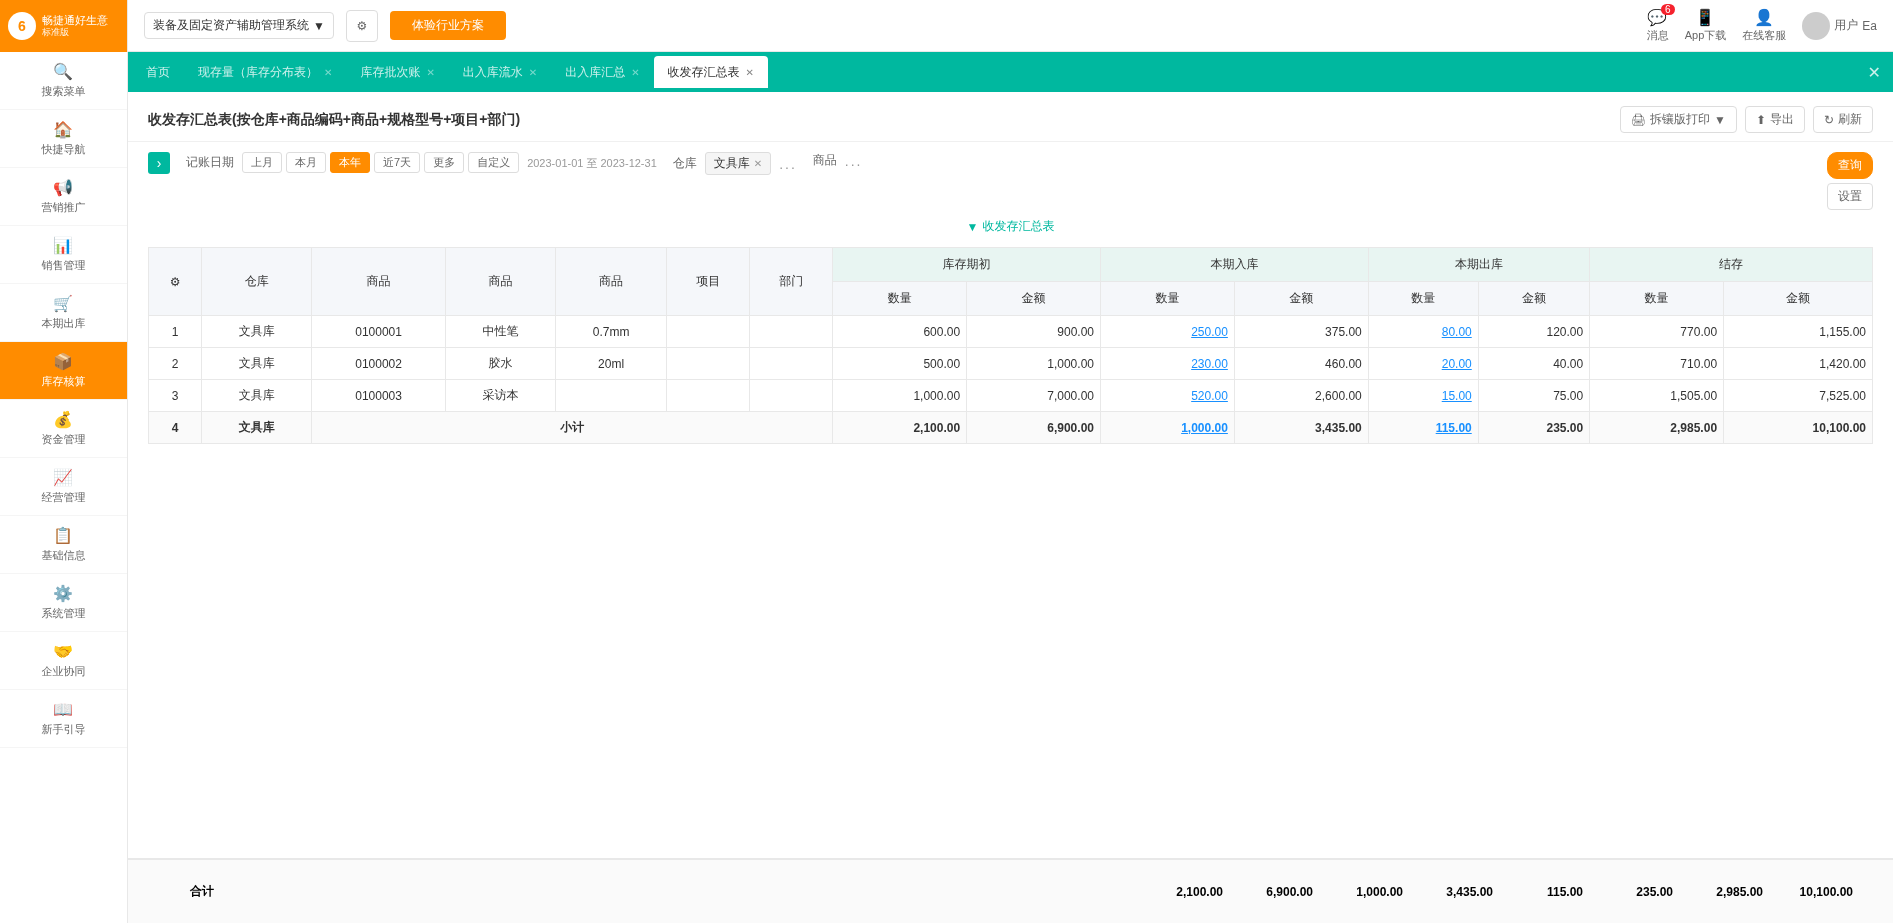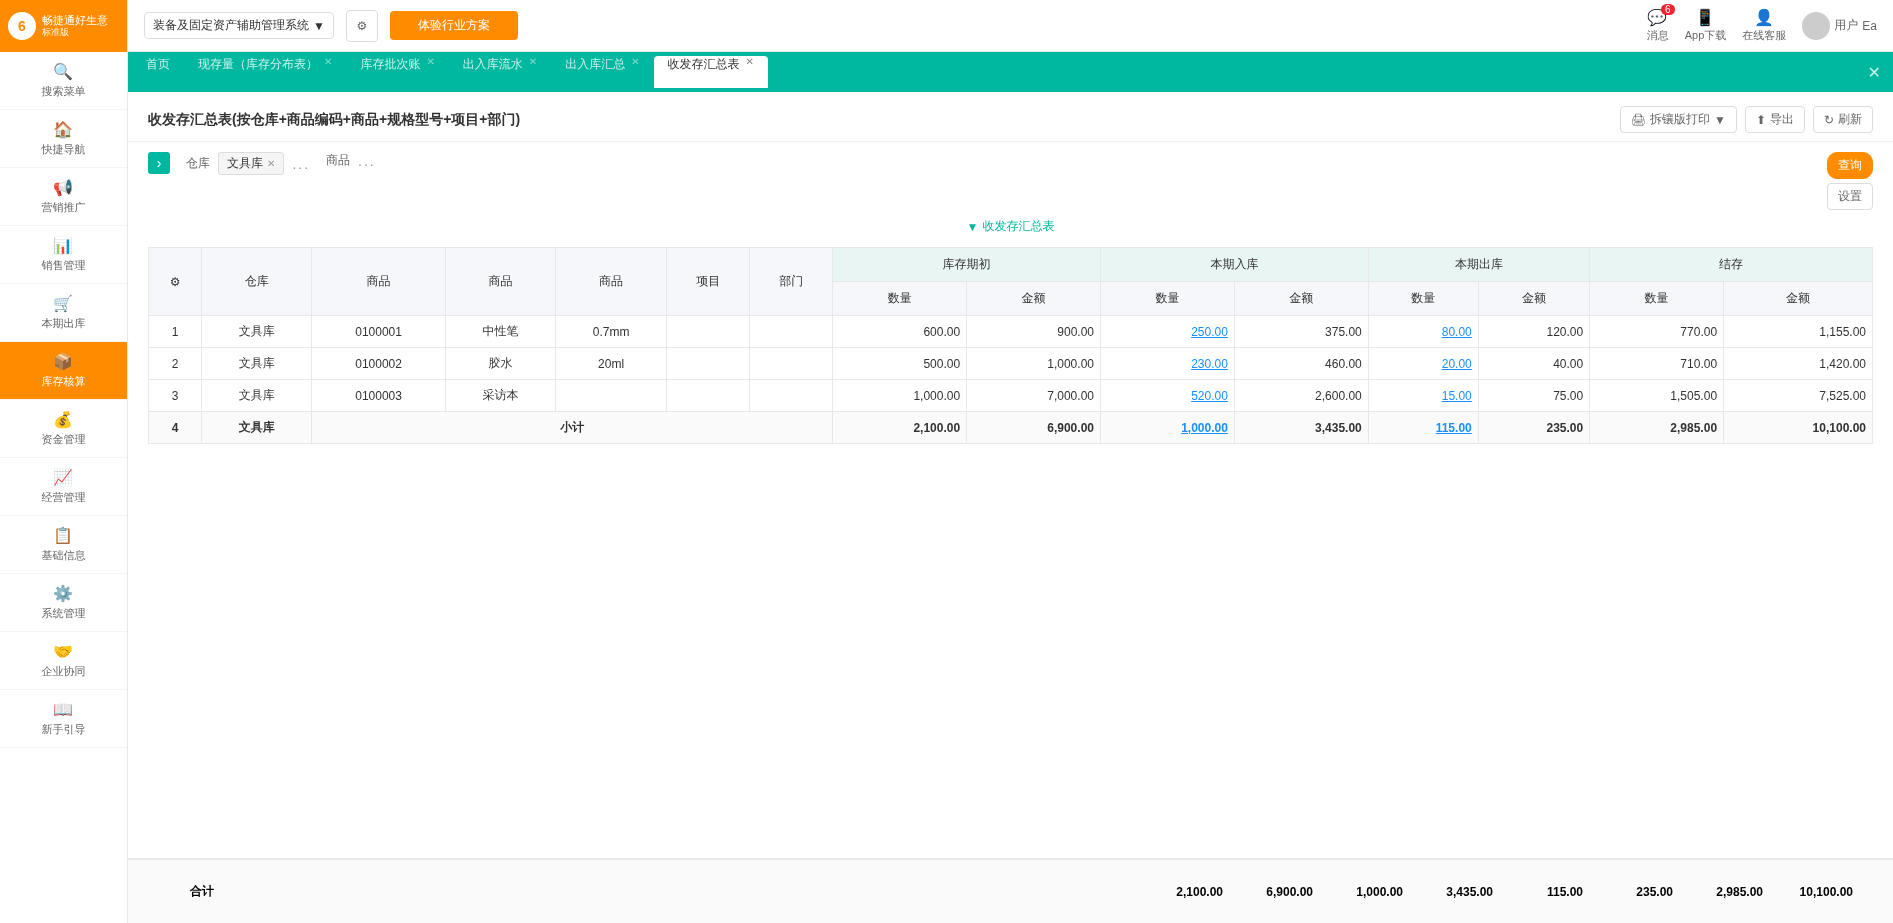--- a/index.html
+++ b/index.html
@@ -17,31 +17,31 @@
     .sidebar-item .icon { font-size: 16px; margin-bottom: 3px; }
     .sidebar-item .label { font-size: 11px; text-align: center; }
 
     
     .main { flex: 1; display: flex; flex-direction: column; overflow: hidden; }
 
     
     .topbar { background: #fff; height: 52px; display: flex; align-items: center; padding: 0 16px; border-bottom: 1px solid #e8e8e8; gap: 12px; }
     .topbar-system-select { display: flex; align-items: center; gap: 4px; border: 1px solid #ddd; border-radius: 4px; padding: 4px 8px; cursor: pointer; background: #fff; font-size: 12px; color: #333; }
     .topbar-gear { width: 32px; height: 32px; border: 1px solid #ddd; border-radius: 4px; display: flex; align-items: center; justify-content: center; cursor: pointer; color: #666; }
-    .topbar-trial-btn { background: #ff8c00; color: #fff; border: none; border-radius: 4px; padding: 6px 28px; cursor: pointer; font-size: 12px; }
+    .topbar-trial-btn { background: #ff8c00; color: #fff; border: none; border-radius: 4px; padding: 6px 22px; cursor: pointer; font-size: 12px; }
     .topbar-right { display: flex; align-items: center; gap: 16px; }
     .topbar-icon-btn { display: flex; flex-direction: column; align-items: center; gap: 1px; cursor: pointer; color: #666; font-size: 11px; position: relative; }
     .topbar-icon-btn .icon { font-size: 16px; }
     .badge { background: #f5222d; color: #fff; border-radius: 8px; font-size: 10px; padding: 0 4px; position: absolute; top: -4px; right: -6px; min-width: 14px; text-align: center; }
     .user-btn { display: flex; align-items: center; gap: 4px; cursor: pointer; color: #666; font-size: 12px; }
     .user-avatar { width: 28px; height: 28px; background: #ccc; border-radius: 50%; }
 
     
     .tabs { background: #00b89f; display: flex; align-items: center; height: 40px; padding: 0 4px; gap: 0; overflow-x: auto; }
-    .tab { padding: 0 14px; height: 32px; display: flex; align-items: flex-start; gap: 6px; cursor: pointer; color: rgba(255,255,255,0.8); font-size: 12px; border-radius: 4px 4px 0 0; white-space: nowrap; }
+    .tab { padding: 0 14px; height: 32px; display: flex; align-items: center; gap: 6px; cursor: pointer; color: rgba(255,255,255,0.8); font-size: 12px; border-radius: 4px 4px 0 0; white-space: nowrap; }
     .tab.active { background: #fff; color: #333; border-radius: 4px 4px 0 0; }
     .tab .close { opacity: 0.6; font-size: 10px; }
     .tabs-close-all { margin-left: auto; color: rgba(255,255,255,0.8); cursor: pointer; font-size: 16px; padding: 4px 8px; }
 
     
     .content { flex: 1; background: #fff; overflow-y: auto; padding: 0; display: flex; flex-direction: column; }
 
     
     .page-header { padding: 14px 20px 8px; border-bottom: 1px solid #f0f0f0; display: flex; align-items: center; justify-content: space-between; }
     .page-title { font-size: 14px; font-weight: bold; color: #333; }
@@ -225,20 +225,34 @@
           <span>刷新</span>
         </button>
       </div>
     </div>
 
     <div class="filter-bar-wrapper">
       <div class="filter-line1">
 
         <button class="chevron-btn">›</button>
 
+        <div class="filter-section">
+          <span class="filter-label">记账日期</span>
+          <div class="filter-date-btns">
+            <button class="date-btn">上月</button>
+            <button class="date-btn">本月</button>
+            <button class="date-btn active">本年</button>
+            <button class="date-btn">近7天</button>
+            <button class="date-btn">更多</button>
+            <button class="date-btn">自定义</button>
+          </div>
+          <div style="display:flex; flex-direction:column;">
+            <div class="date-range">2023-01-01 至 2023-12-31</div>
+          </div>
+        </div>
 
         <div class="filter-section">
           <span class="filter-label">仓库</span>
           <div class="filter-tag">
             <span>文具库</span>
             <span class="remove">✕</span>
           </div>
           <span class="filter-dots">...</span>
         </div>
 

